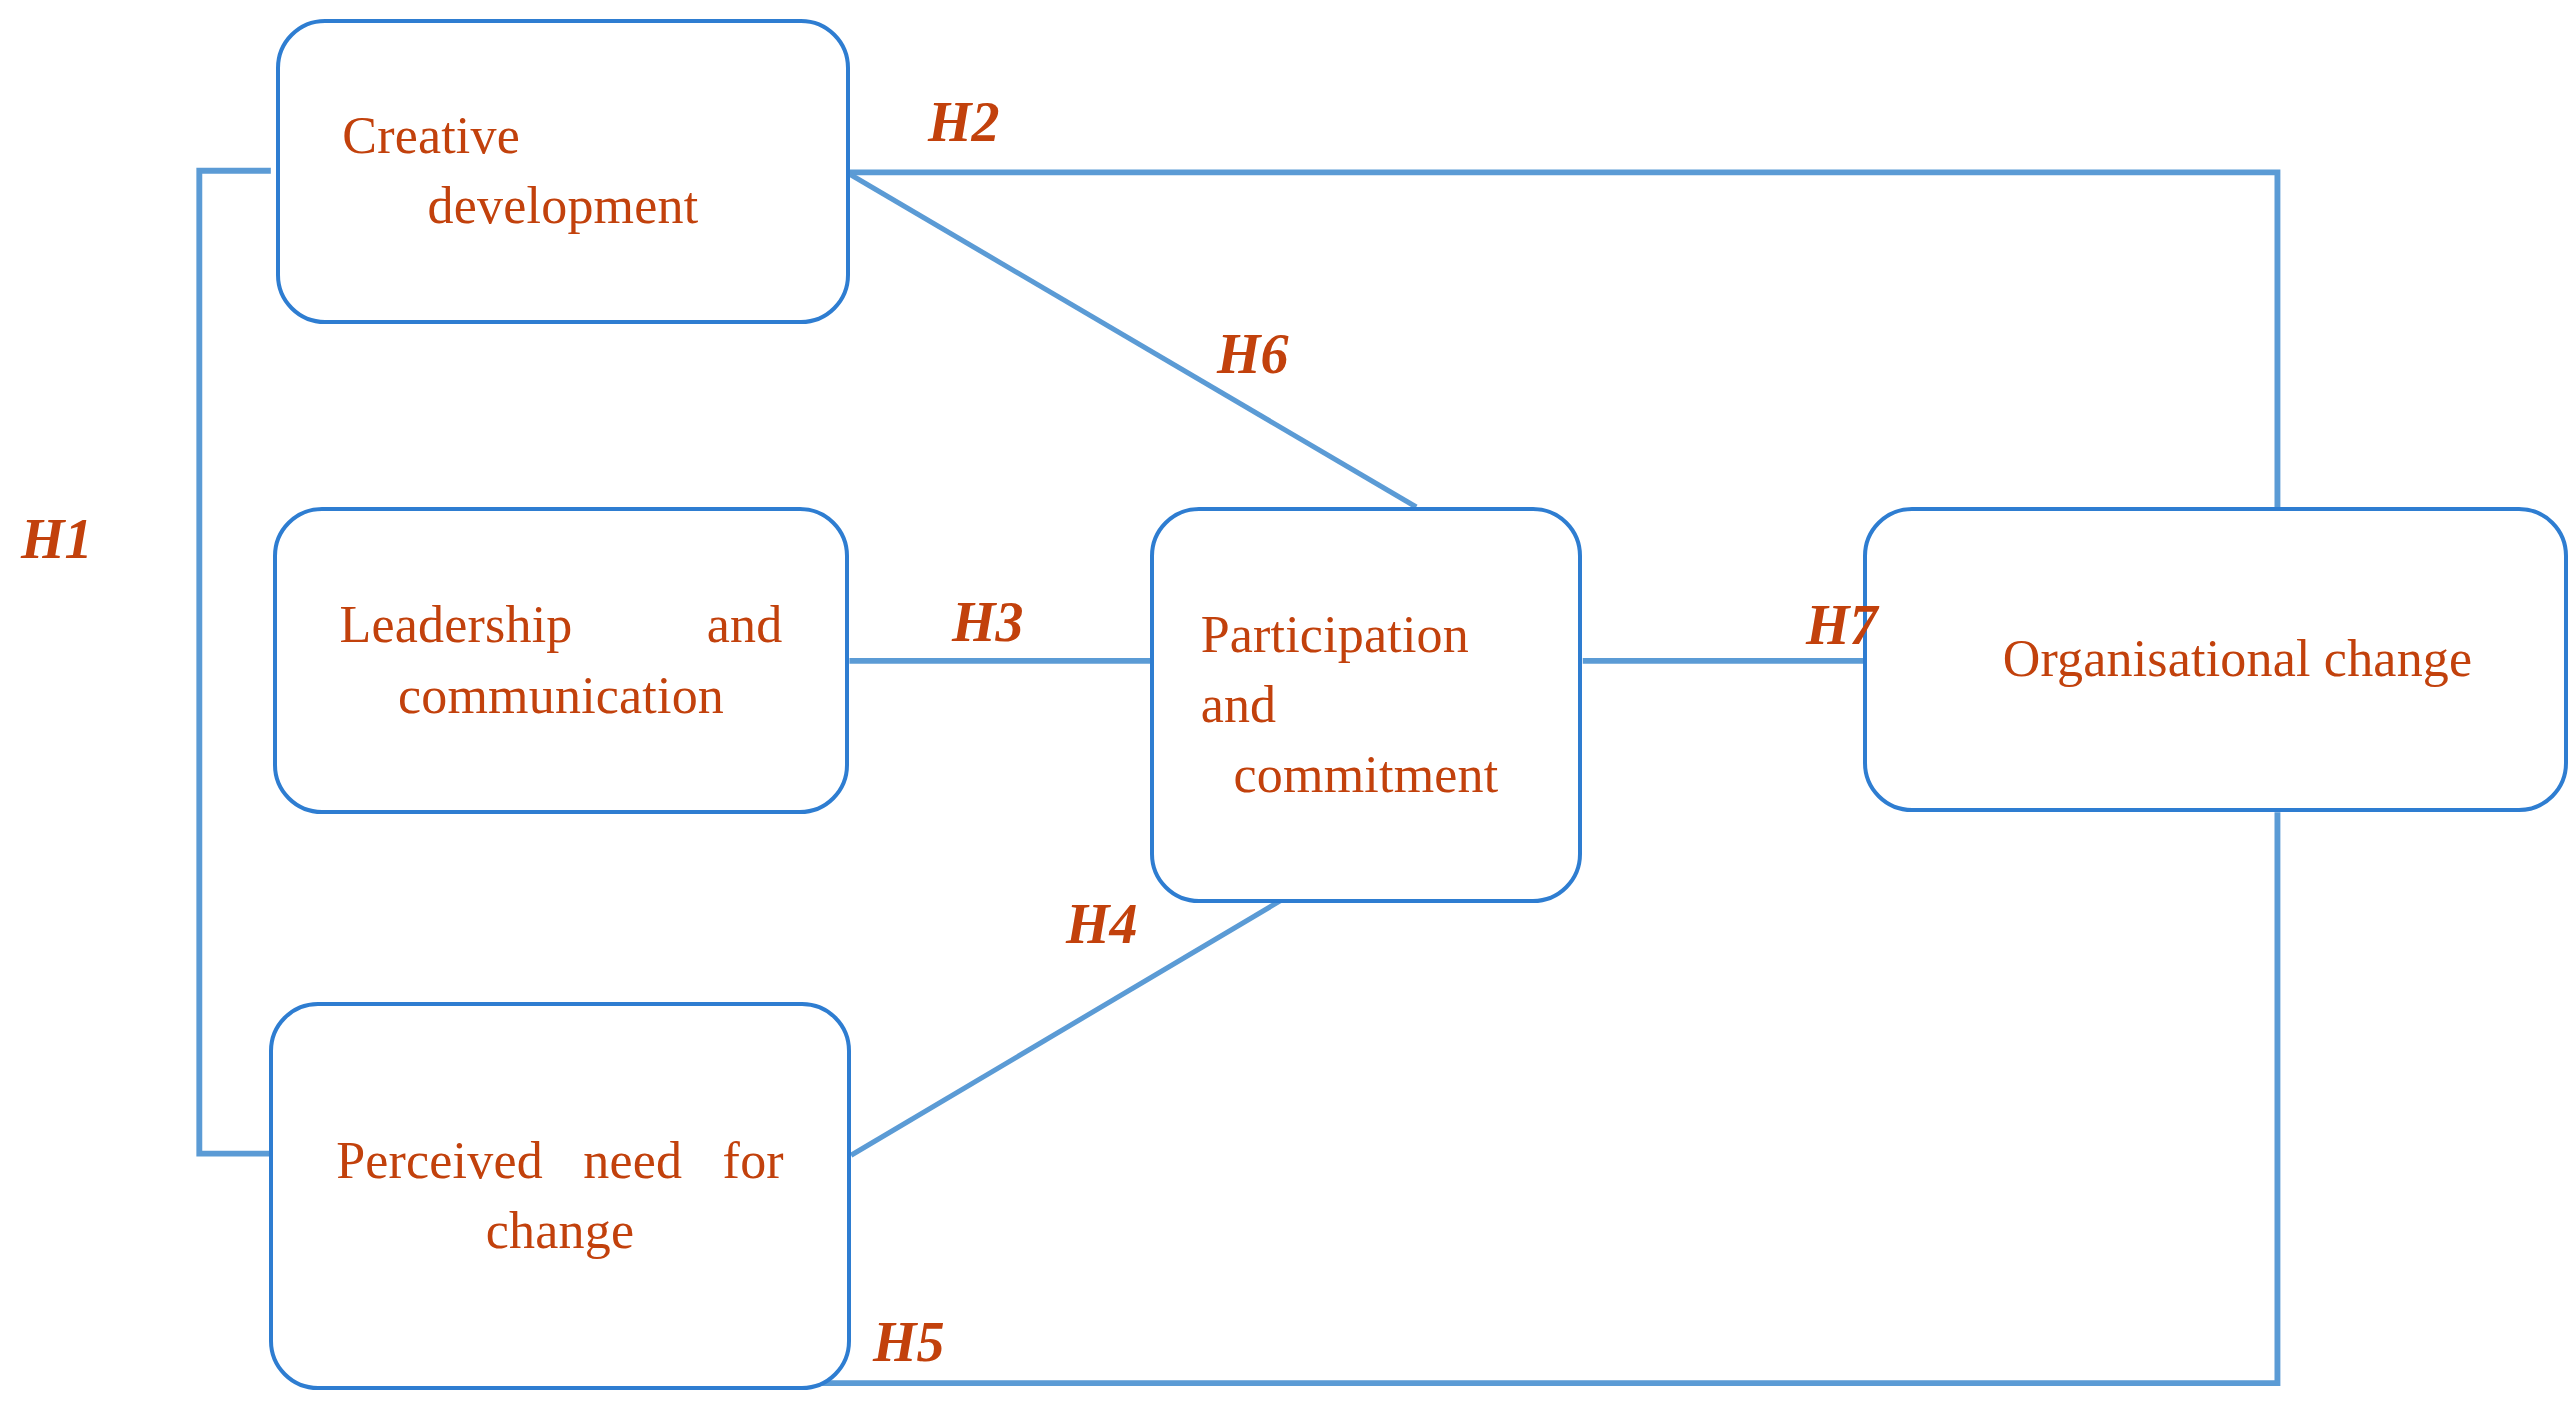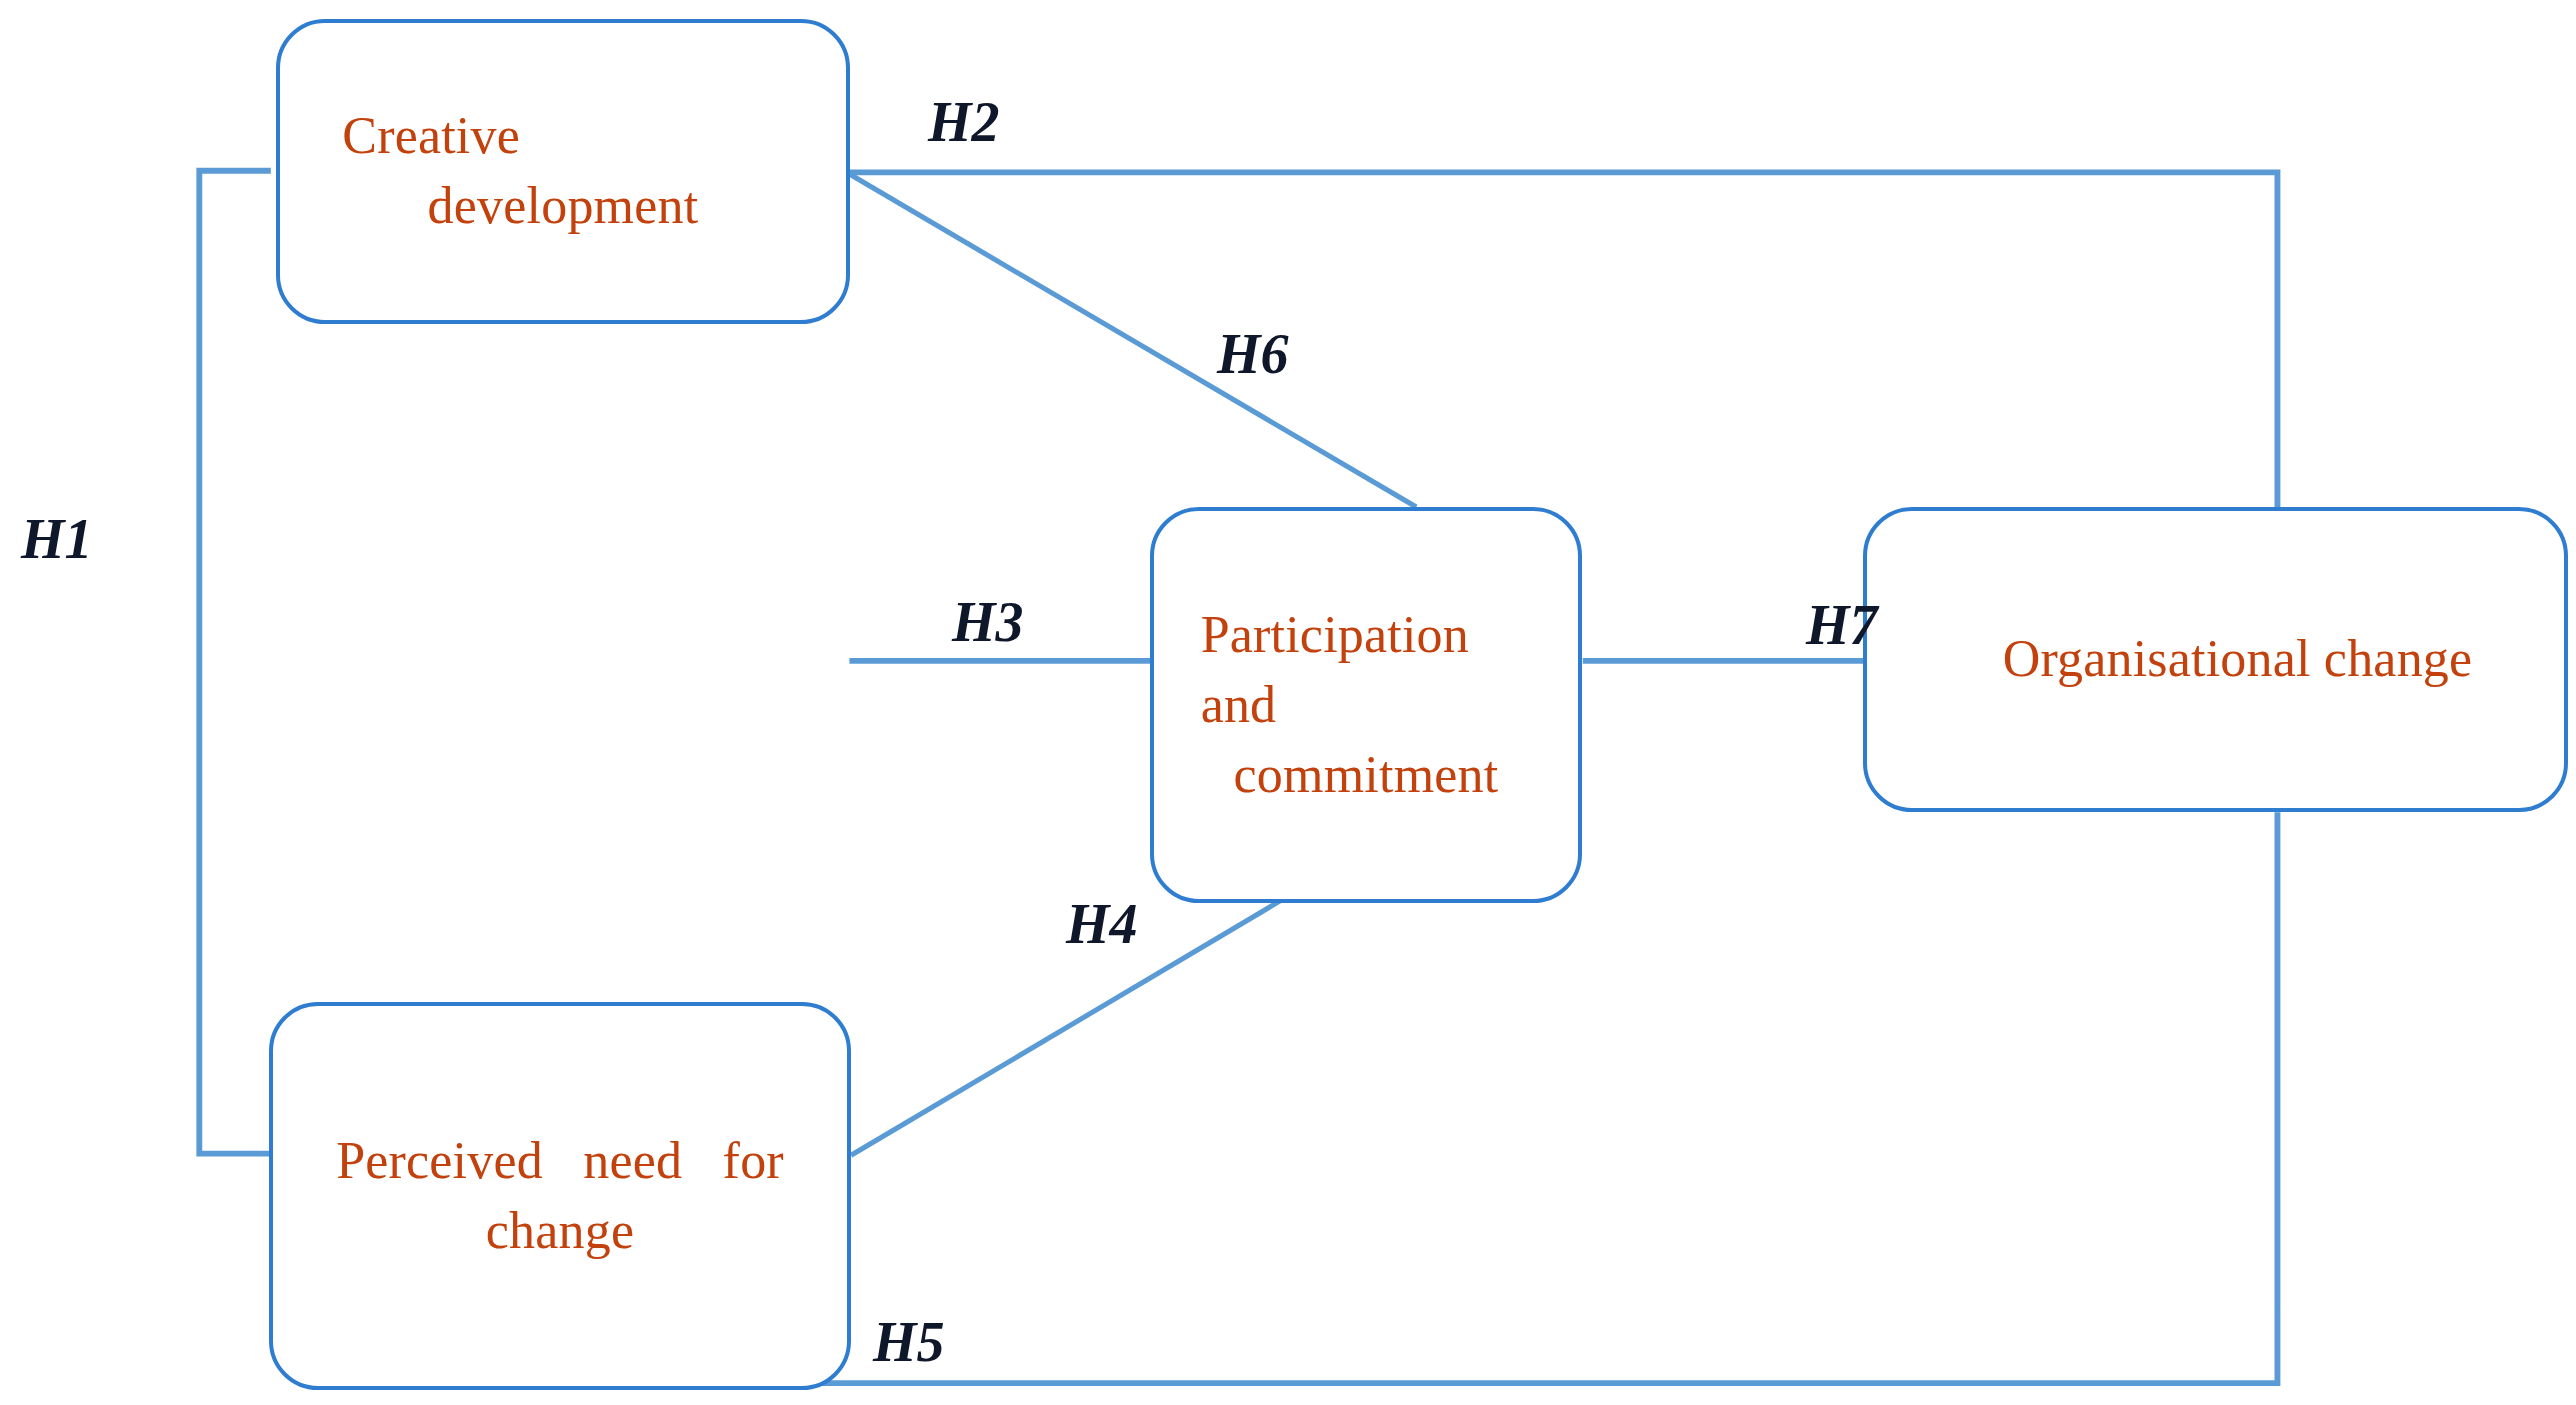--- a/index.html
+++ b/index.html
@@ -42,21 +42,21 @@
   .node .node-label {
     display: block;
     width: 78%;
     text-align: justify;
     text-align-last: center;
     white-space: pre-line;
   }
   .hyp {
     position: absolute;
     z-index: 4;
-    color: #0f172a;
+    color: #c2410c;
     font-style: italic;
     font-weight: bold;
     font-size: 56px;
     line-height: 1;
     white-space: nowrap;
     background: transparent;
   }
 </style>
 </head>
 <body>
@@ -77,20 +77,23 @@
 
     <path d="M 1012 1374 L 1700 966" fill="none" stroke="#5B9BD5" stroke-width="6"></path>
 
     <path d="M 660 1553 L 660 1645 L 2708 1645 L 2708 966" fill="none" stroke="#5B9BD5" stroke-width="7"></path>
   </svg>
 
   <div class="node" style="left:276px; top:18.5px; width:574px; height:305px;">
     <span class="node-label">Creative development</span>
   </div>
 
+  <div class="node" style="left:273px; top:507px; width:576px; height:307px;">
+    <span class="node-label">Leadership and communication</span>
+  </div>
 
   <div class="node" style="left:269px; top:1002px; width:582px; height:388px;">
     <span class="node-label">Perceived need for change</span>
   </div>
 
   <div class="node" style="left:1150px; top:507px; width:432px; height:396px;">
     <span class="node-label">Participation and commitment</span>
   </div>
 
   <div class="node" style="left:1863px; top:507px; width:705px; height:305px;padding-left:44px;">

